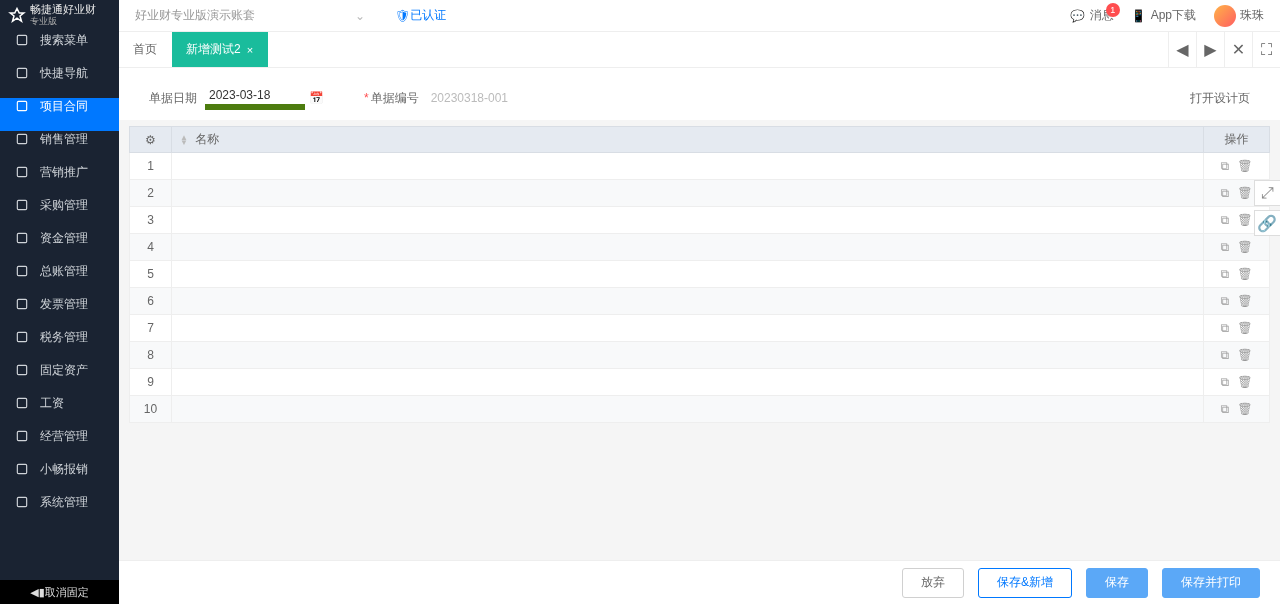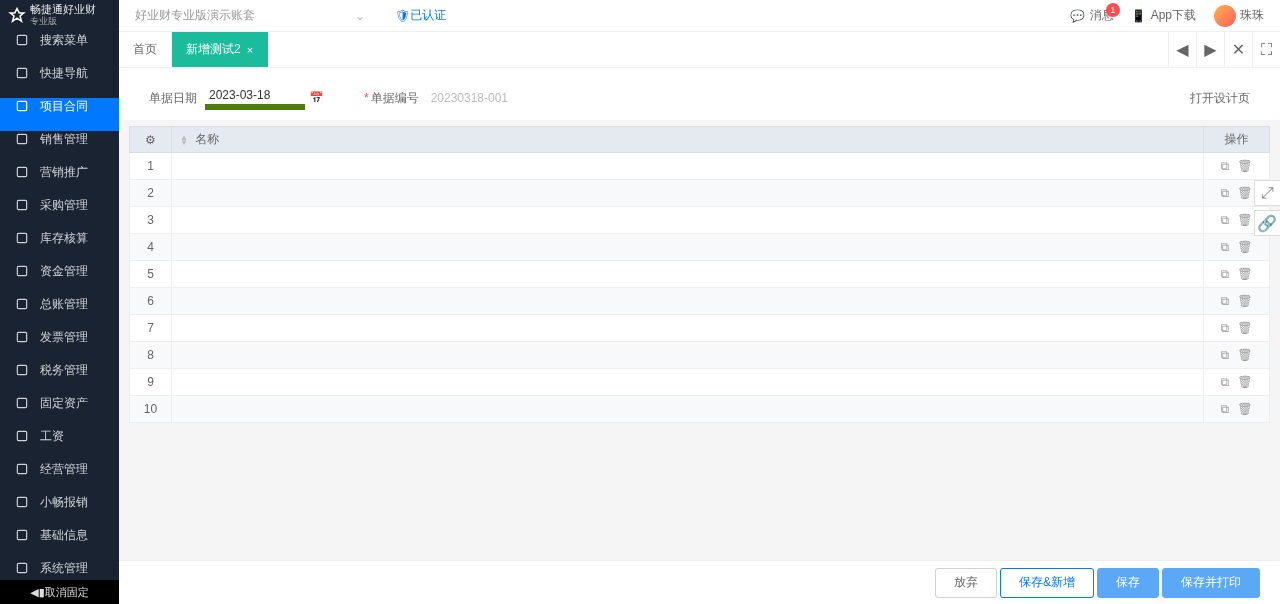--- a/index.html
+++ b/index.html
@@ -40,21 +40,21 @@
 .tbl{width:100%;border-collapse:collapse;font-size:12px}
 .tbl th{background:#e5eaf1;font-weight:normal;color:#666;height:26px;border:1px solid #d8dde4}
 .tbl td{height:27px;border:1px solid #eee;text-align:center;color:#666}
 .tbl tr:nth-child(even) td{background:#f8f9fa}
 .th-gear{width:42px}
 .th-name{text-align:left;padding-left:8px}
 .th-ops{width:66px}
 .sort-icons{display:inline-flex;flex-direction:column;line-height:5px;font-size:8px;color:#bbb;margin-right:4px;vertical-align:middle}
 .row-ops{display:flex;gap:8px;justify-content:center;color:#999}
 .row-ops span{cursor:pointer}
-.footer{position:absolute;left:119px;bottom:0;right:0;height:44px;background:#fff;border-top:1px solid #eee;display:flex;align-items:center;justify-content:flex-end;padding:0 20px;gap:3px}
+.footer{position:absolute;left:119px;bottom:0;right:0;height:44px;background:#fff;border-top:1px solid #eee;display:flex;align-items:center;justify-content:flex-end;padding:0 20px;gap:14px}
 .btn{height:30px;padding:0 18px;font-size:12px;border:1px solid #d0d0d0;background:#fff;color:#666;border-radius:3px;cursor:pointer}
 .btn-outline-primary{border-color:#0078ff;color:#0078ff}
 .btn-primary{background:#5ba8f7;border-color:#5ba8f7;color:#fff}
 .btn-primary2{background:#5ba8f7;border-color:#5ba8f7;color:#fff}
 .side-tools{position:absolute;right:0;top:180px;display:flex;flex-direction:column;gap:4px;z-index:20}
 .side-tool{width:26px;height:26px;background:#fff;border:1px solid #ddd;border-right:none;display:flex;align-items:center;justify-content:center;cursor:pointer;color:#888}
 </style>
 </head>
 <body>
 
@@ -116,28 +116,20 @@
           </svg>
         </span>
         <span>采购管理</span>
       </li>
       <li class="sidebar-item">
         <span class="sidebar-icon">
           <svg width="14" height="14" viewBox="0 0 24 24" fill="none" stroke="currentColor" stroke-width="2">
             <rect x="4" y="4" width="16" height="16" rx="2"></rect>
           </svg>
         </span>
-        <span>库存核算</span>
-      </li>
-      <li class="sidebar-item">
-        <span class="sidebar-icon">
-          <svg width="14" height="14" viewBox="0 0 24 24" fill="none" stroke="currentColor" stroke-width="2">
-            <rect x="4" y="4" width="16" height="16" rx="2"></rect>
-          </svg>
-        </span>
         <span>资金管理</span>
       </li>
       <li class="sidebar-item">
         <span class="sidebar-icon">
           <svg width="14" height="14" viewBox="0 0 24 24" fill="none" stroke="currentColor" stroke-width="2">
             <rect x="4" y="4" width="16" height="16" rx="2"></rect>
           </svg>
         </span>
         <span>总账管理</span>
       </li>
@@ -181,28 +173,20 @@
         </span>
         <span>经营管理</span>
       </li>
       <li class="sidebar-item">
         <span class="sidebar-icon">
           <svg width="14" height="14" viewBox="0 0 24 24" fill="none" stroke="currentColor" stroke-width="2">
             <rect x="4" y="4" width="16" height="16" rx="2"></rect>
           </svg>
         </span>
         <span>小畅报销</span>
-      </li>
-      <li class="sidebar-item">
-        <span class="sidebar-icon">
-          <svg width="14" height="14" viewBox="0 0 24 24" fill="none" stroke="currentColor" stroke-width="2">
-            <rect x="4" y="4" width="16" height="16" rx="2"></rect>
-          </svg>
-        </span>
-        <span>基础信息</span>
       </li>
       <li class="sidebar-item">
         <span class="sidebar-icon">
           <svg width="14" height="14" viewBox="0 0 24 24" fill="none" stroke="currentColor" stroke-width="2">
             <rect x="4" y="4" width="16" height="16" rx="2"></rect>
           </svg>
         </span>
         <span>系统管理</span>
       </li>
     </ul>

